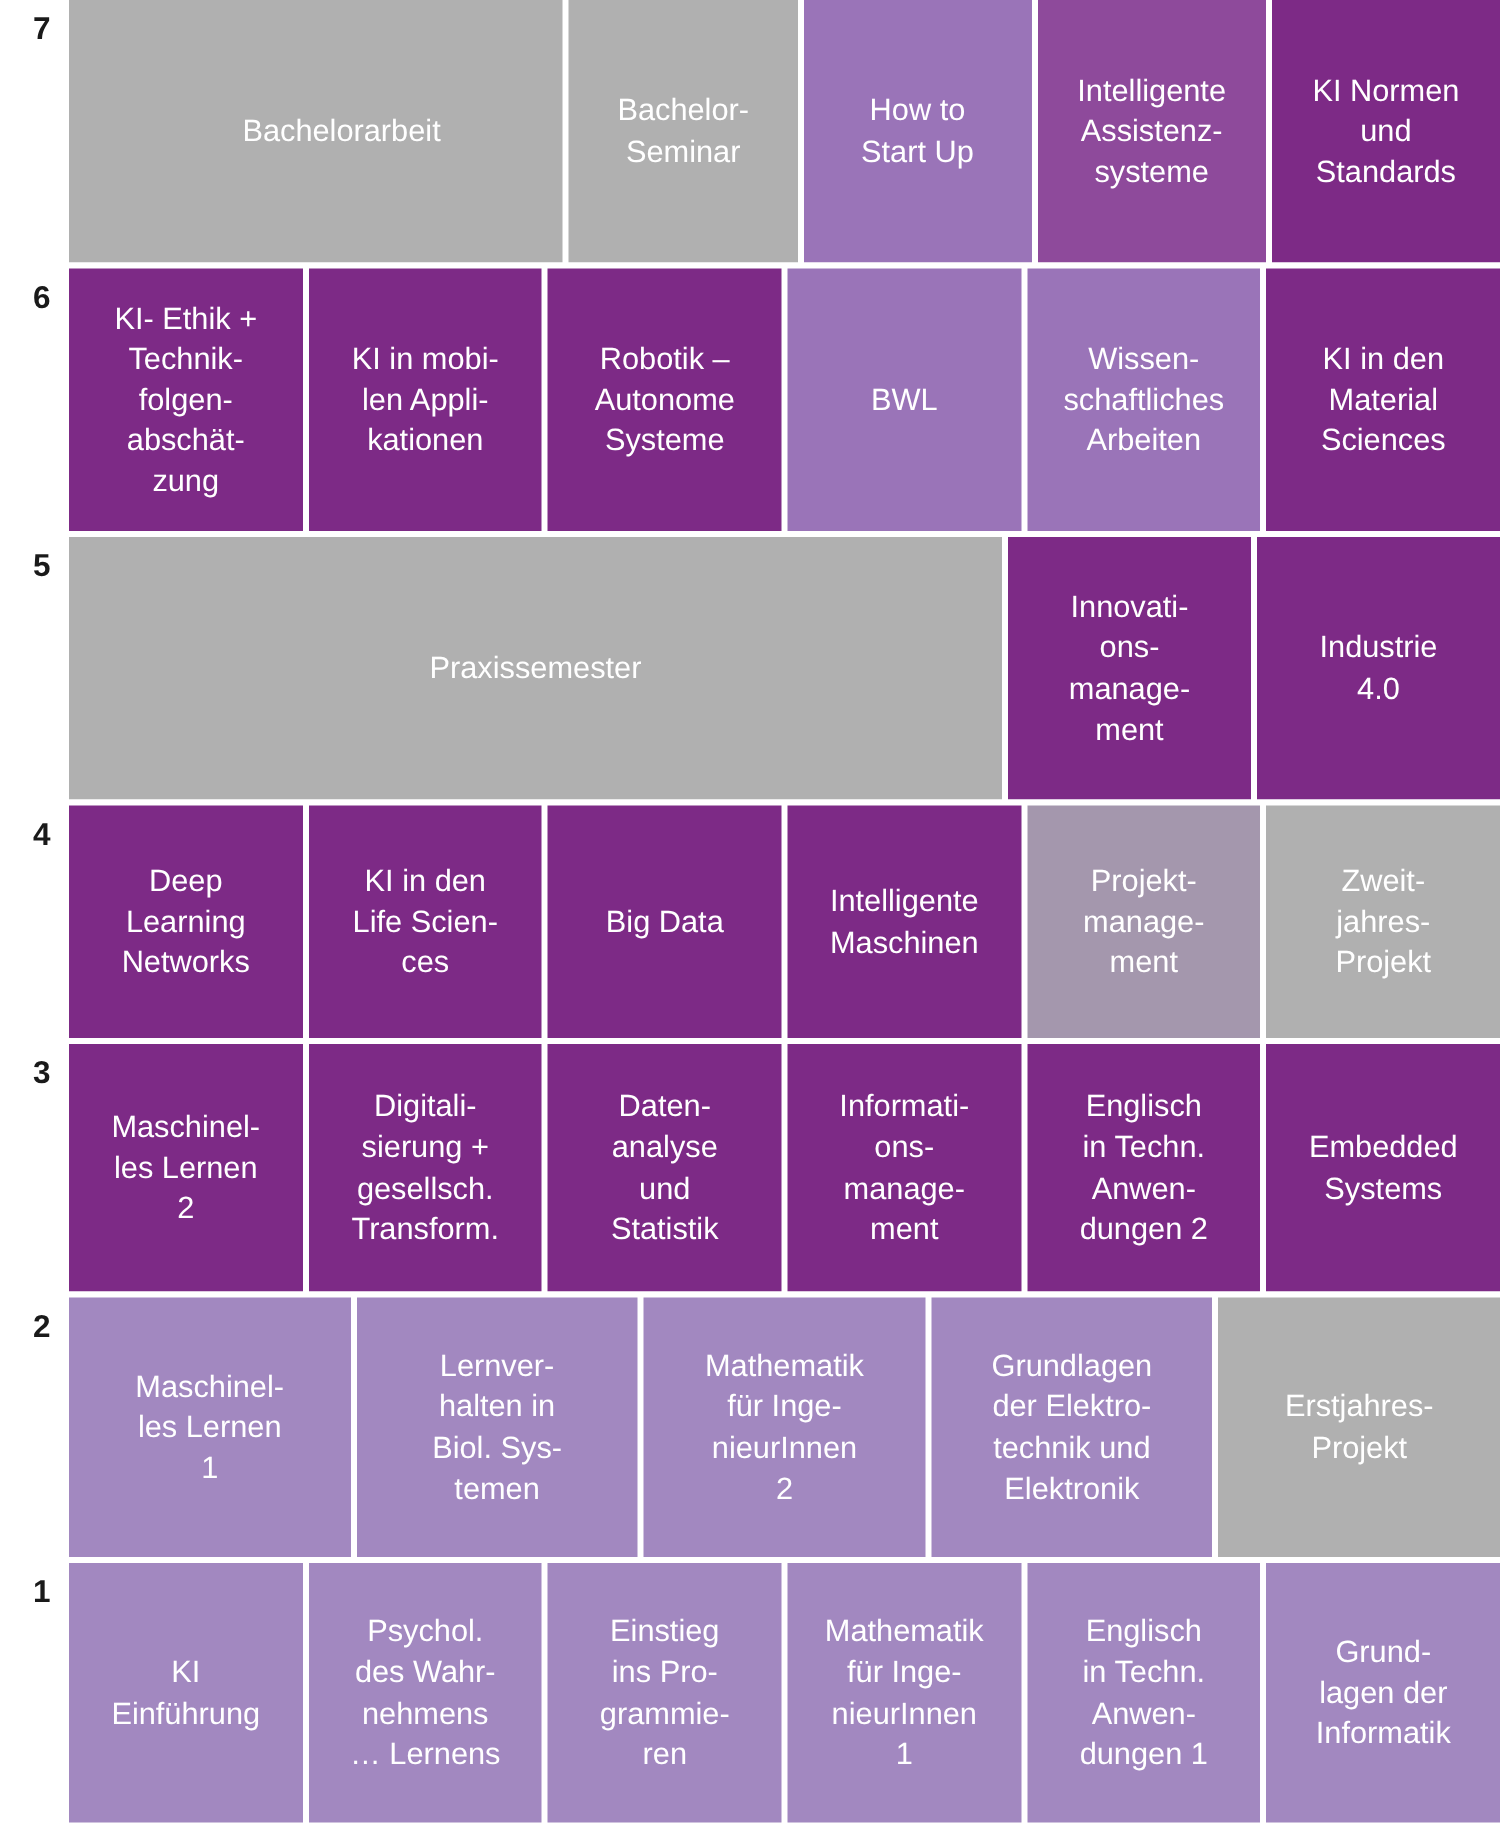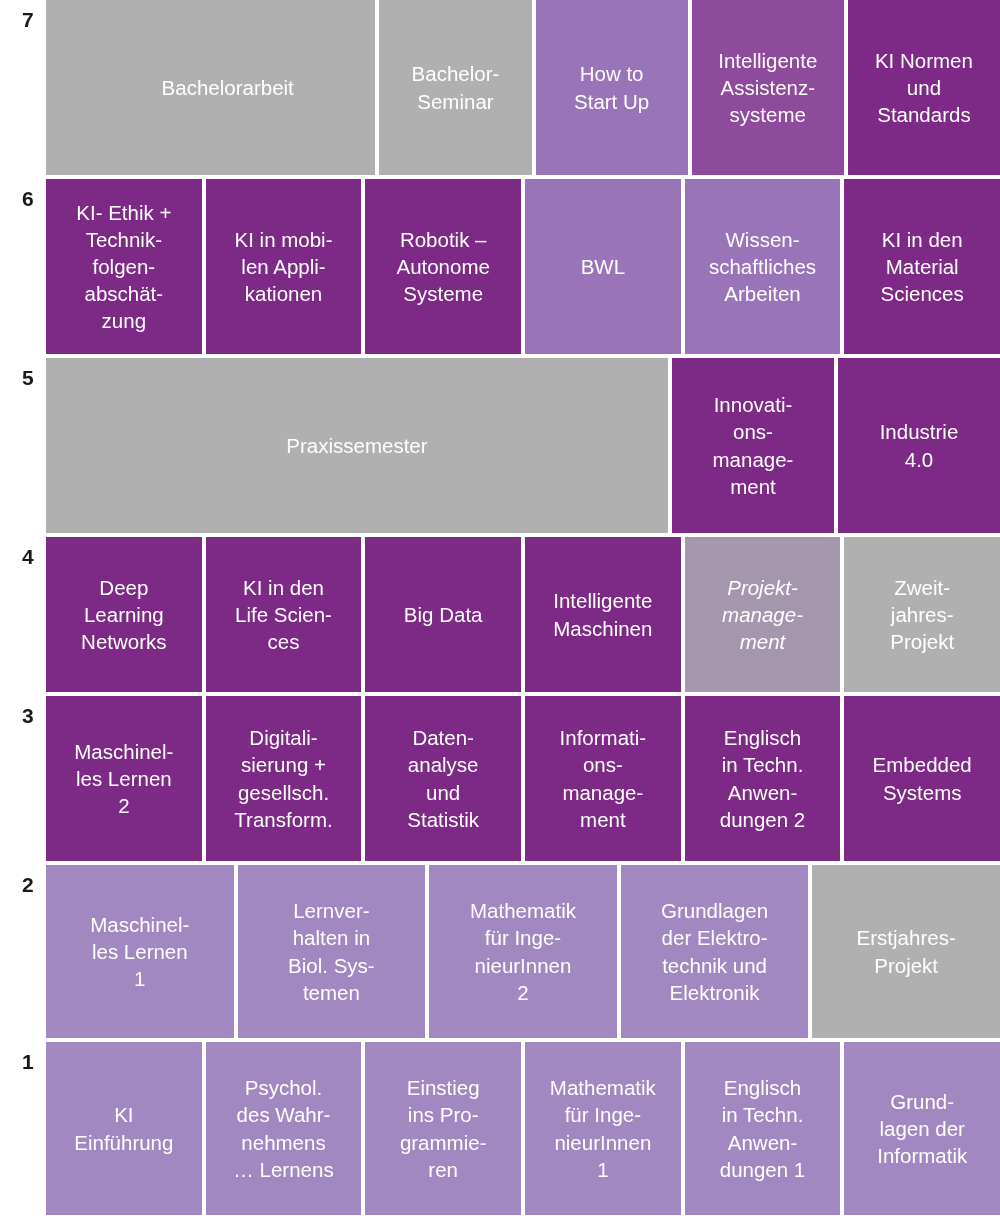--- a/index.html
+++ b/index.html
@@ -66,21 +66,21 @@
     display: block;
     width: 100%;
   }
   .row-gap { height: 4px; width: 100%; background: #ffffff; }
 
   
   .c-dark   { background: #7d2a86; justify-content: flex-end; }
   .c-mid    { background: #8e4a9b; }
   .c-light  { background: #9a74b8; }
   .c-lilac  { background: #a288c0; }
-  .c-grayp  { background: #a497ad; font-style: italic; }
+  .c-grayp  { background: #a497ad; }
   .c-gray   { background: #b0b0b0; }
 </style>
 </head>
 <body>
 
 <div id="curriculum-grid">
     <div class="sem-row" style="height: 175px;">
       <div class="sem-label">7</div>
       <div class="cells">
         <div class="cell c-gray span2">

